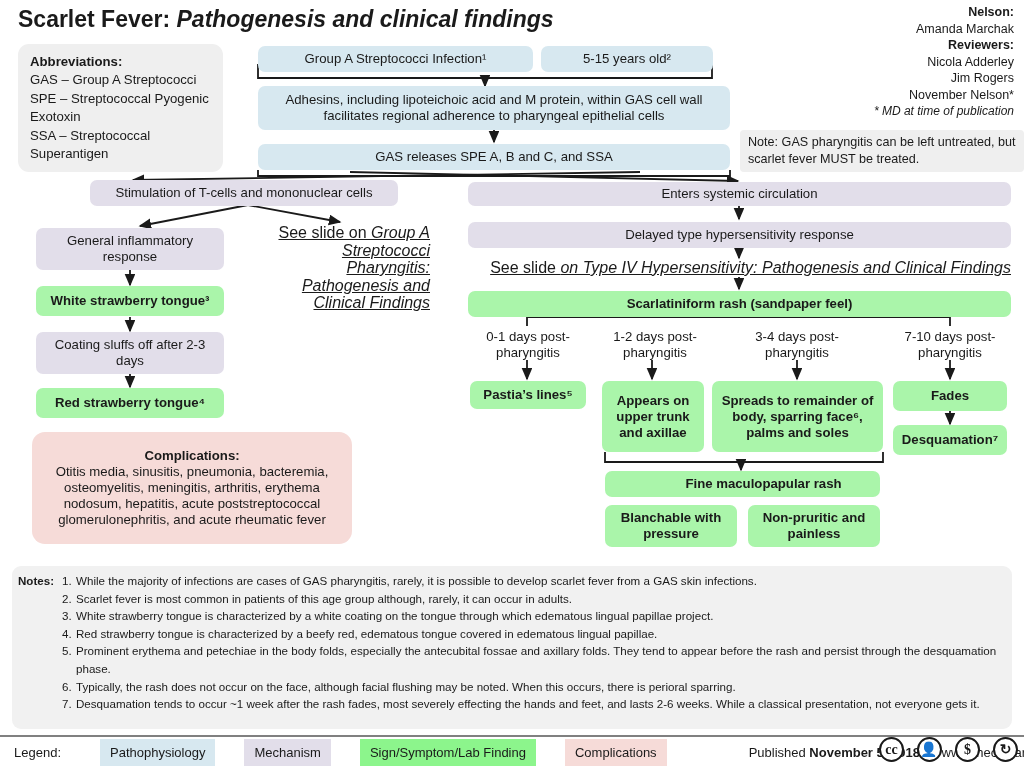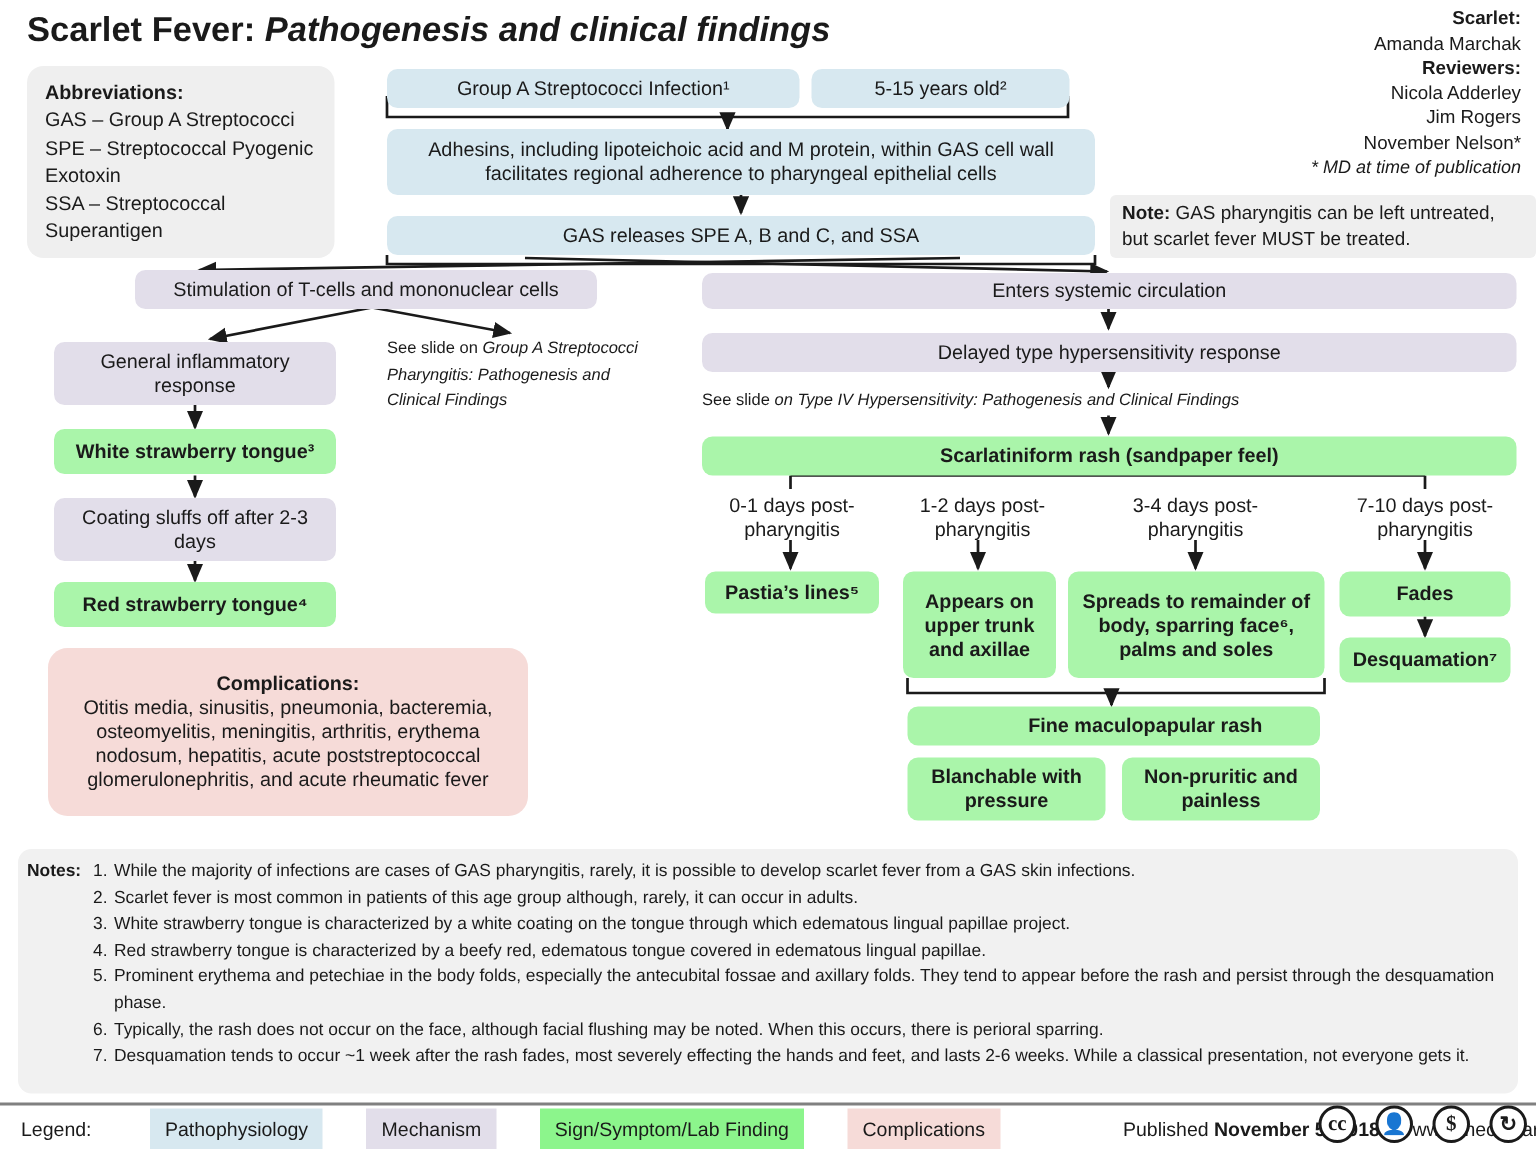--- a/index.html
+++ b/index.html
@@ -50,25 +50,25 @@
     padding: 9px 10px 0 12px;
     font-size: 13.2px; line-height: 18.4px; text-align: left;
   }
 
   .note {
     position: absolute; left: 740px; top: 130px; width: 284px; height: 42px;
     background: #efefef; border-radius: 4px;
     padding: 4px 8px;
     font-size: 12.6px; line-height: 16.5px; text-align: left;
   }
-  .note b { font-weight: bold; }
+  .note b { font-weight: normal; }
 
   .seeslide {
-    position: absolute; text-align: left;
-    font-size: 11px; line-height: 17.5px;
+    position: absolute; text-align: right;
+    font-size: 16px; line-height: 17.5px; text-decoration: underline;
   }
   .seeslide i { font-style: italic; }
 
   
   svg.wires { position: absolute; left: 0; top: 0; width: 1024px; height: 768px; pointer-events: none; }
 
   
   .notespanel {
     position: absolute; left: 12px; top: 566px; width: 1000px; height: 163px;
     background: #f1f1f1; border-radius: 9px;
@@ -111,21 +111,21 @@
   }
 </style>
 </head>
 <body>
 
 <div id="page">
 
   <div class="title"><span>Scarlet Fever: </span><span class="em">Pathogenesis and clinical findings</span></div>
 
   <div class="credits">
-    <div class="b">Scarlet:</div>
+    <div class="b">Nelson:</div>
     <div>Amanda Marchak</div>
     <div class="b">Reviewers:</div>
     <div>Nicola Adderley</div>
     <div>Jim Rogers</div>
     <div>November Nelson*</div>
     <div class="it">* MD at time of publication</div>
   </div>
 
   <div class="abbrev">
     <div style="font-weight:bold">Abbreviations:</div>

